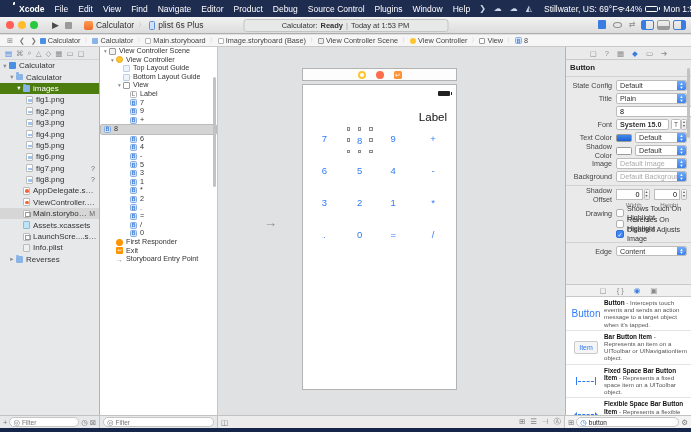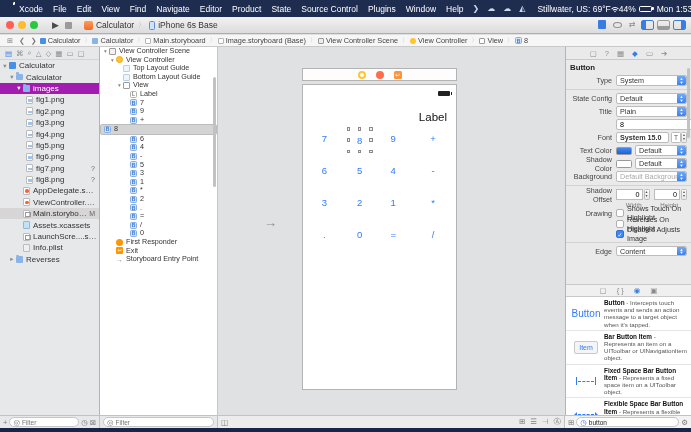--- a/index.html
+++ b/index.html
@@ -3,21 +3,21 @@
 <meta charset="utf-8">
 <style>
   *{margin:0;padding:0;box-sizing:border-box;}
   html,body{width:691px;height:432px;overflow:hidden;}
   body{font-family:"Liberation Sans",sans-serif;background:#dfe0e1;position:relative;font-size:9px;color:#333;}
 
   
   .menubar{position:absolute;top:0;left:0;right:0;height:17px;background:#1e2c50;color:#fff;
     display:flex;align-items:center;padding:0 6px;font-size:8.5px;white-space:nowrap;}
   .menubar .mitem{padding:0 5px;}
-  .mbold{font-weight:normal;text-align:right;}
+  .mbold{font-weight:bold;text-align:right;}
   .apple{width:8px;height:9px;background:#fff;border-radius:45% 45% 42% 42%;position:relative;margin:0 4px;}
   .apple::before{content:"";position:absolute;right:-2px;top:2px;width:4px;height:4px;border-radius:50%;background:#1e2c50;}
   .apple::after{content:"";position:absolute;left:3px;top:-2px;width:2px;height:3px;background:#fff;border-radius:50% 0;}
   .mspacer{flex:1;}
   .sicon{margin:0 4px;font-size:8px;color:#cfd8ea;}
   .reddot{width:7px;height:7px;border-radius:50%;background:#e8483f;margin:0 4px;}
   .wifi{position:relative;width:11px;height:8px;margin:0 4px;}
   .wifi i{position:absolute;left:50%;transform:translateX(-50%);border:solid #fff;border-width:1.5px 1.5px 0 1.5px;border-radius:50% 50% 0 0/100% 100% 0 0;border-color:#fff transparent transparent transparent;}
   .wifi .w1{bottom:0;width:3px;height:2px;}
   .wifi .w2{bottom:0;width:7px;height:4px;}
@@ -75,21 +75,21 @@
   .navpane{width:100px;background:#e7e8ea;border-right:1px solid #b4b4b4;overflow:hidden;flex:none;}
   .outlinepane{width:118px;background:#fff;border-right:1px solid #c6c6c6;overflow:hidden;flex:none;position:relative;}
   .canvaspane{flex:1;background:#e0e1e2;position:relative;overflow:hidden;}
   .insppane{width:126px;background:#eaeaea;border-left:1px solid #b4b4b4;flex:none;display:flex;flex-direction:column;overflow:hidden;}
 
   
   .ntabs{height:13px;display:flex;align-items:center;gap:4px;padding:0 5px;border-bottom:1px solid #d4d4d4;color:#8a8a8a;font-size:7.5px;}
   .ntab.on{color:#3a7de0;}
   .nrow{height:11.4px;display:flex;align-items:center;font-size:8px;color:#333;white-space:nowrap;padding-right:2px;}
   .nrow .disc{width:8px;flex:none;text-align:center;color:#8a8a8a;font-size:6.5px;}
-  .nrow.selblue{background:#a21caf;color:#fff;}
+  .nrow.selblue{background:#4d7c0f;color:#fff;}
   .nrow.selblue .disc{color:#fff;}
   .nrow.selgray{background:#d6d6d6;}
   .lvl0{padding-left:1px;} .lvl1{padding-left:8px;} .lvl2{padding-left:15px;} .lvl3{padding-left:26px;}
   .fic{width:7px;height:8px;border-radius:1px;margin-right:3px;flex:none;}
   .fic.project{background:#4a90e2;height:7px;}
   .fic.folder{background:#8ab4e8;height:6.5px;border-radius:1px 1px 1px 1px;position:relative;}
   .fic.folder::before{content:"";position:absolute;top:-1.5px;left:0;width:3px;height:1.5px;background:#8ab4e8;border-radius:1px 1px 0 0;}
   .fic.img{background:#fff;border:0.8px solid #bbb;position:relative;}
   .fic.img::after{content:"";position:absolute;left:1px;bottom:1px;width:3.5px;height:2.5px;background:#9ec3ef;}
   .fic.swift{background:#fff;border:0.8px solid #bbb;position:relative;}
@@ -215,21 +215,21 @@
 <div class="menubar">
   <span class="apple"></span>
   <span class="mitem mbold">Xcode</span>
   <span class="mitem">File</span>
   <span class="mitem">Edit</span>
   <span class="mitem">View</span>
   <span class="mitem">Find</span>
   <span class="mitem">Navigate</span>
   <span class="mitem">Editor</span>
   <span class="mitem">Product</span>
-  <span class="mitem">State</span>
+  <span class="mitem">Debug</span>
   <span class="mitem">Source Control</span>
   <span class="mitem">Plugins</span>
   <span class="mitem">Window</span>
   <span class="mitem">Help</span>
   <span class="mspacer"></span>
   <span class="sicon">❯</span>
   <span class="sicon">☁</span>
   <span class="sicon">☁</span>
   <span class="sicon">◭</span>
   <span class="reddot"></span>
@@ -253,21 +253,27 @@
   <span class="tl red"></span>
   <span class="tl yel"></span>
   <span class="tl grn"></span>
   <span class="run">▶</span>
   <span class="stop"></span>
   <span class="scheme">
     <span class="appic"></span>
     <span>Calculator</span>
     <span class="chv">〉</span>
     <span class="devic"></span>
-    <span>iPhone 6s Base</span>
+    <span>plist 6s Plus</span>
+  </span>
+  <span class="activity">
+    <span>Calculator:</span>
+    <b>Ready</b>
+    <span style="color:#9a9a9a">|</span>
+    <span>Today at 1:53 PM</span>
   </span>
   <span class="tb-right">
     <span class="ebtn">
         <span class="edoc"></span>
       </span>
     <span class="ebtn">
         <span class="ecirc"></span>
       </span>
     <span class="ebtn">
         <span class="earr">⇄</span>
@@ -579,27 +585,20 @@
     <div class="itabs">
       <span class="itab">▢</span>
       <span class="itab">?</span>
       <span class="itab">▦</span>
       <span class="itab on">◆</span>
       <span class="itab">▭</span>
       <span class="itab">➔</span>
     </div>
     <div class="iattrs">
       <div class="ititle">Button</div>
-      <div class="irow">
-          <span class="ilab">Type</span>
-        <span class="sel">
-            <span>System</span>
-            <span class="ar"></span>
-          </span>
-        </div>
       <div class="hr"></div>
       <div class="irow">
           <span class="ilab">State Config</span>
         <span class="sel">
             <span>Default</span>
             <span class="ar"></span>
           </span>
         </div>
       <div class="irow">
           <span class="ilab">Title</span>
@@ -626,20 +625,27 @@
         <span class="sel">
             <span>Default</span>
             <span class="ar"></span>
           </span>
         </div>
       <div class="irow">
           <span class="ilab">Shadow Color</span>
         <span class="swatch white"></span>
         <span class="sel">
             <span>Default</span>
+            <span class="ar"></span>
+          </span>
+        </div>
+      <div class="irow">
+          <span class="ilab">Image</span>
+        <span class="sel gray">
+            <span>Default Image</span>
             <span class="ar"></span>
           </span>
         </div>
       <div class="irow">
           <span class="ilab">Background</span>
         <span class="sel gray">
             <span>Default Background Image</span>
             <span class="ar"></span>
           </span>
         </div>

